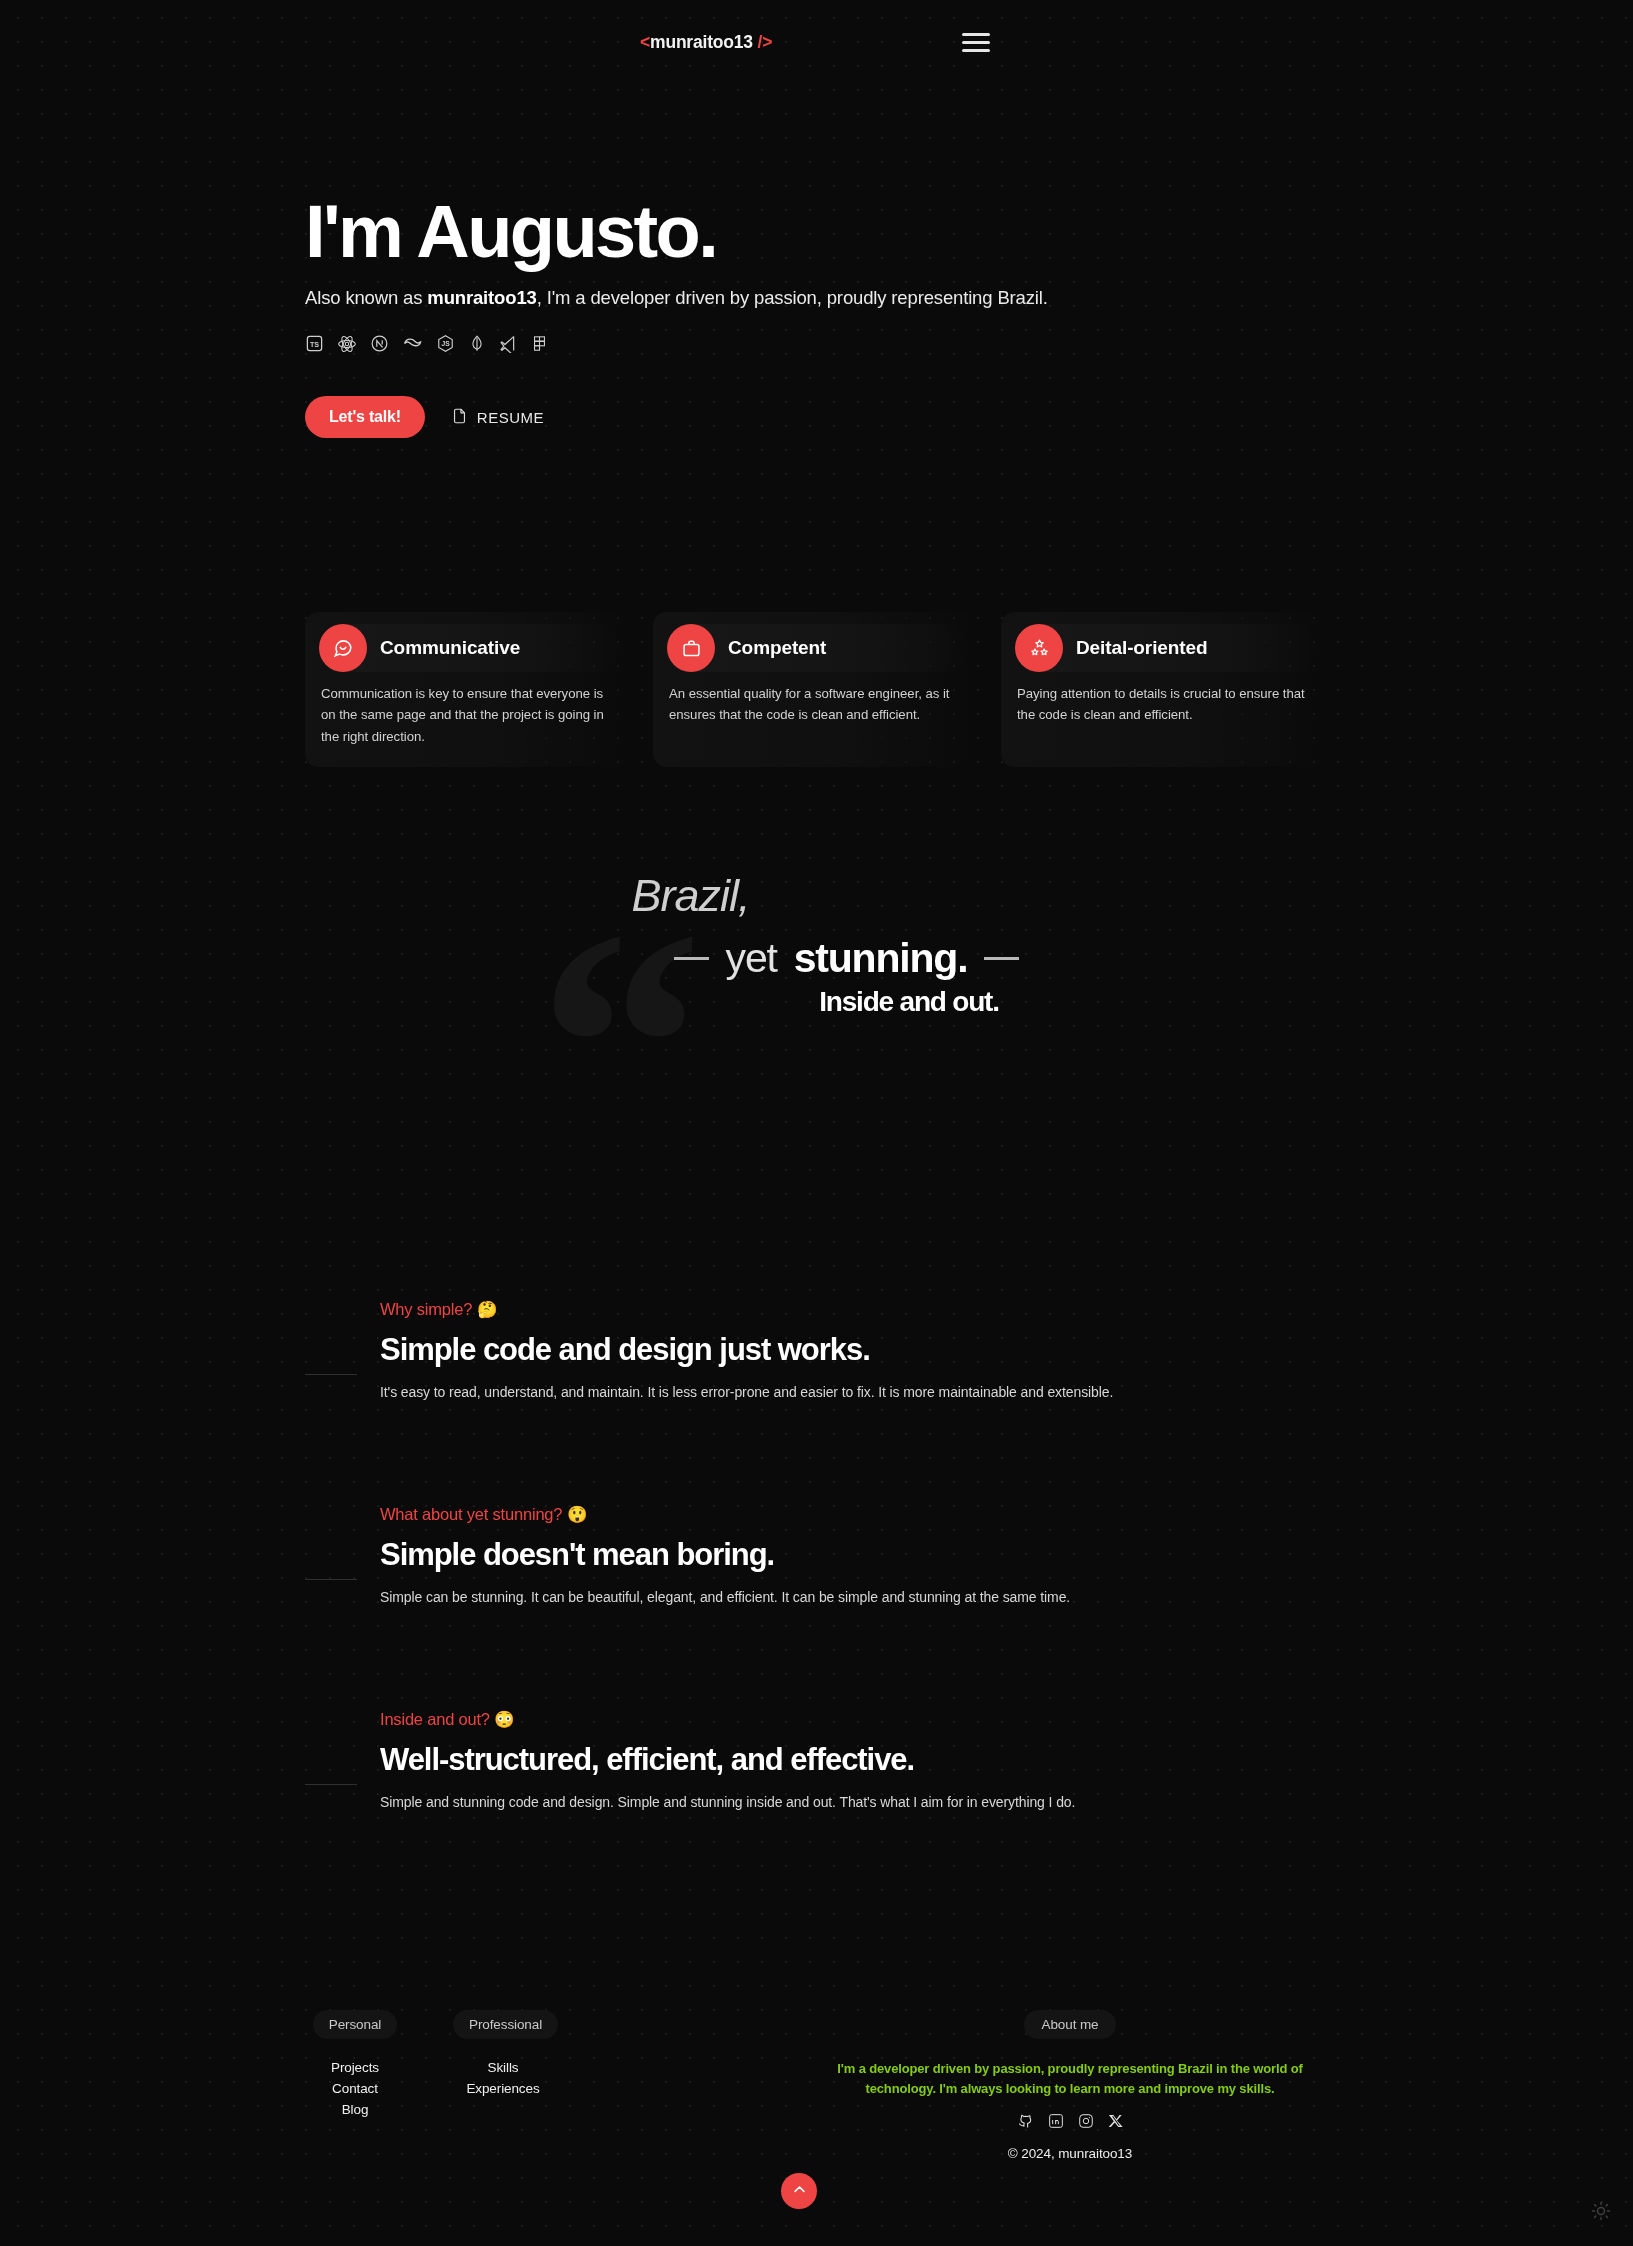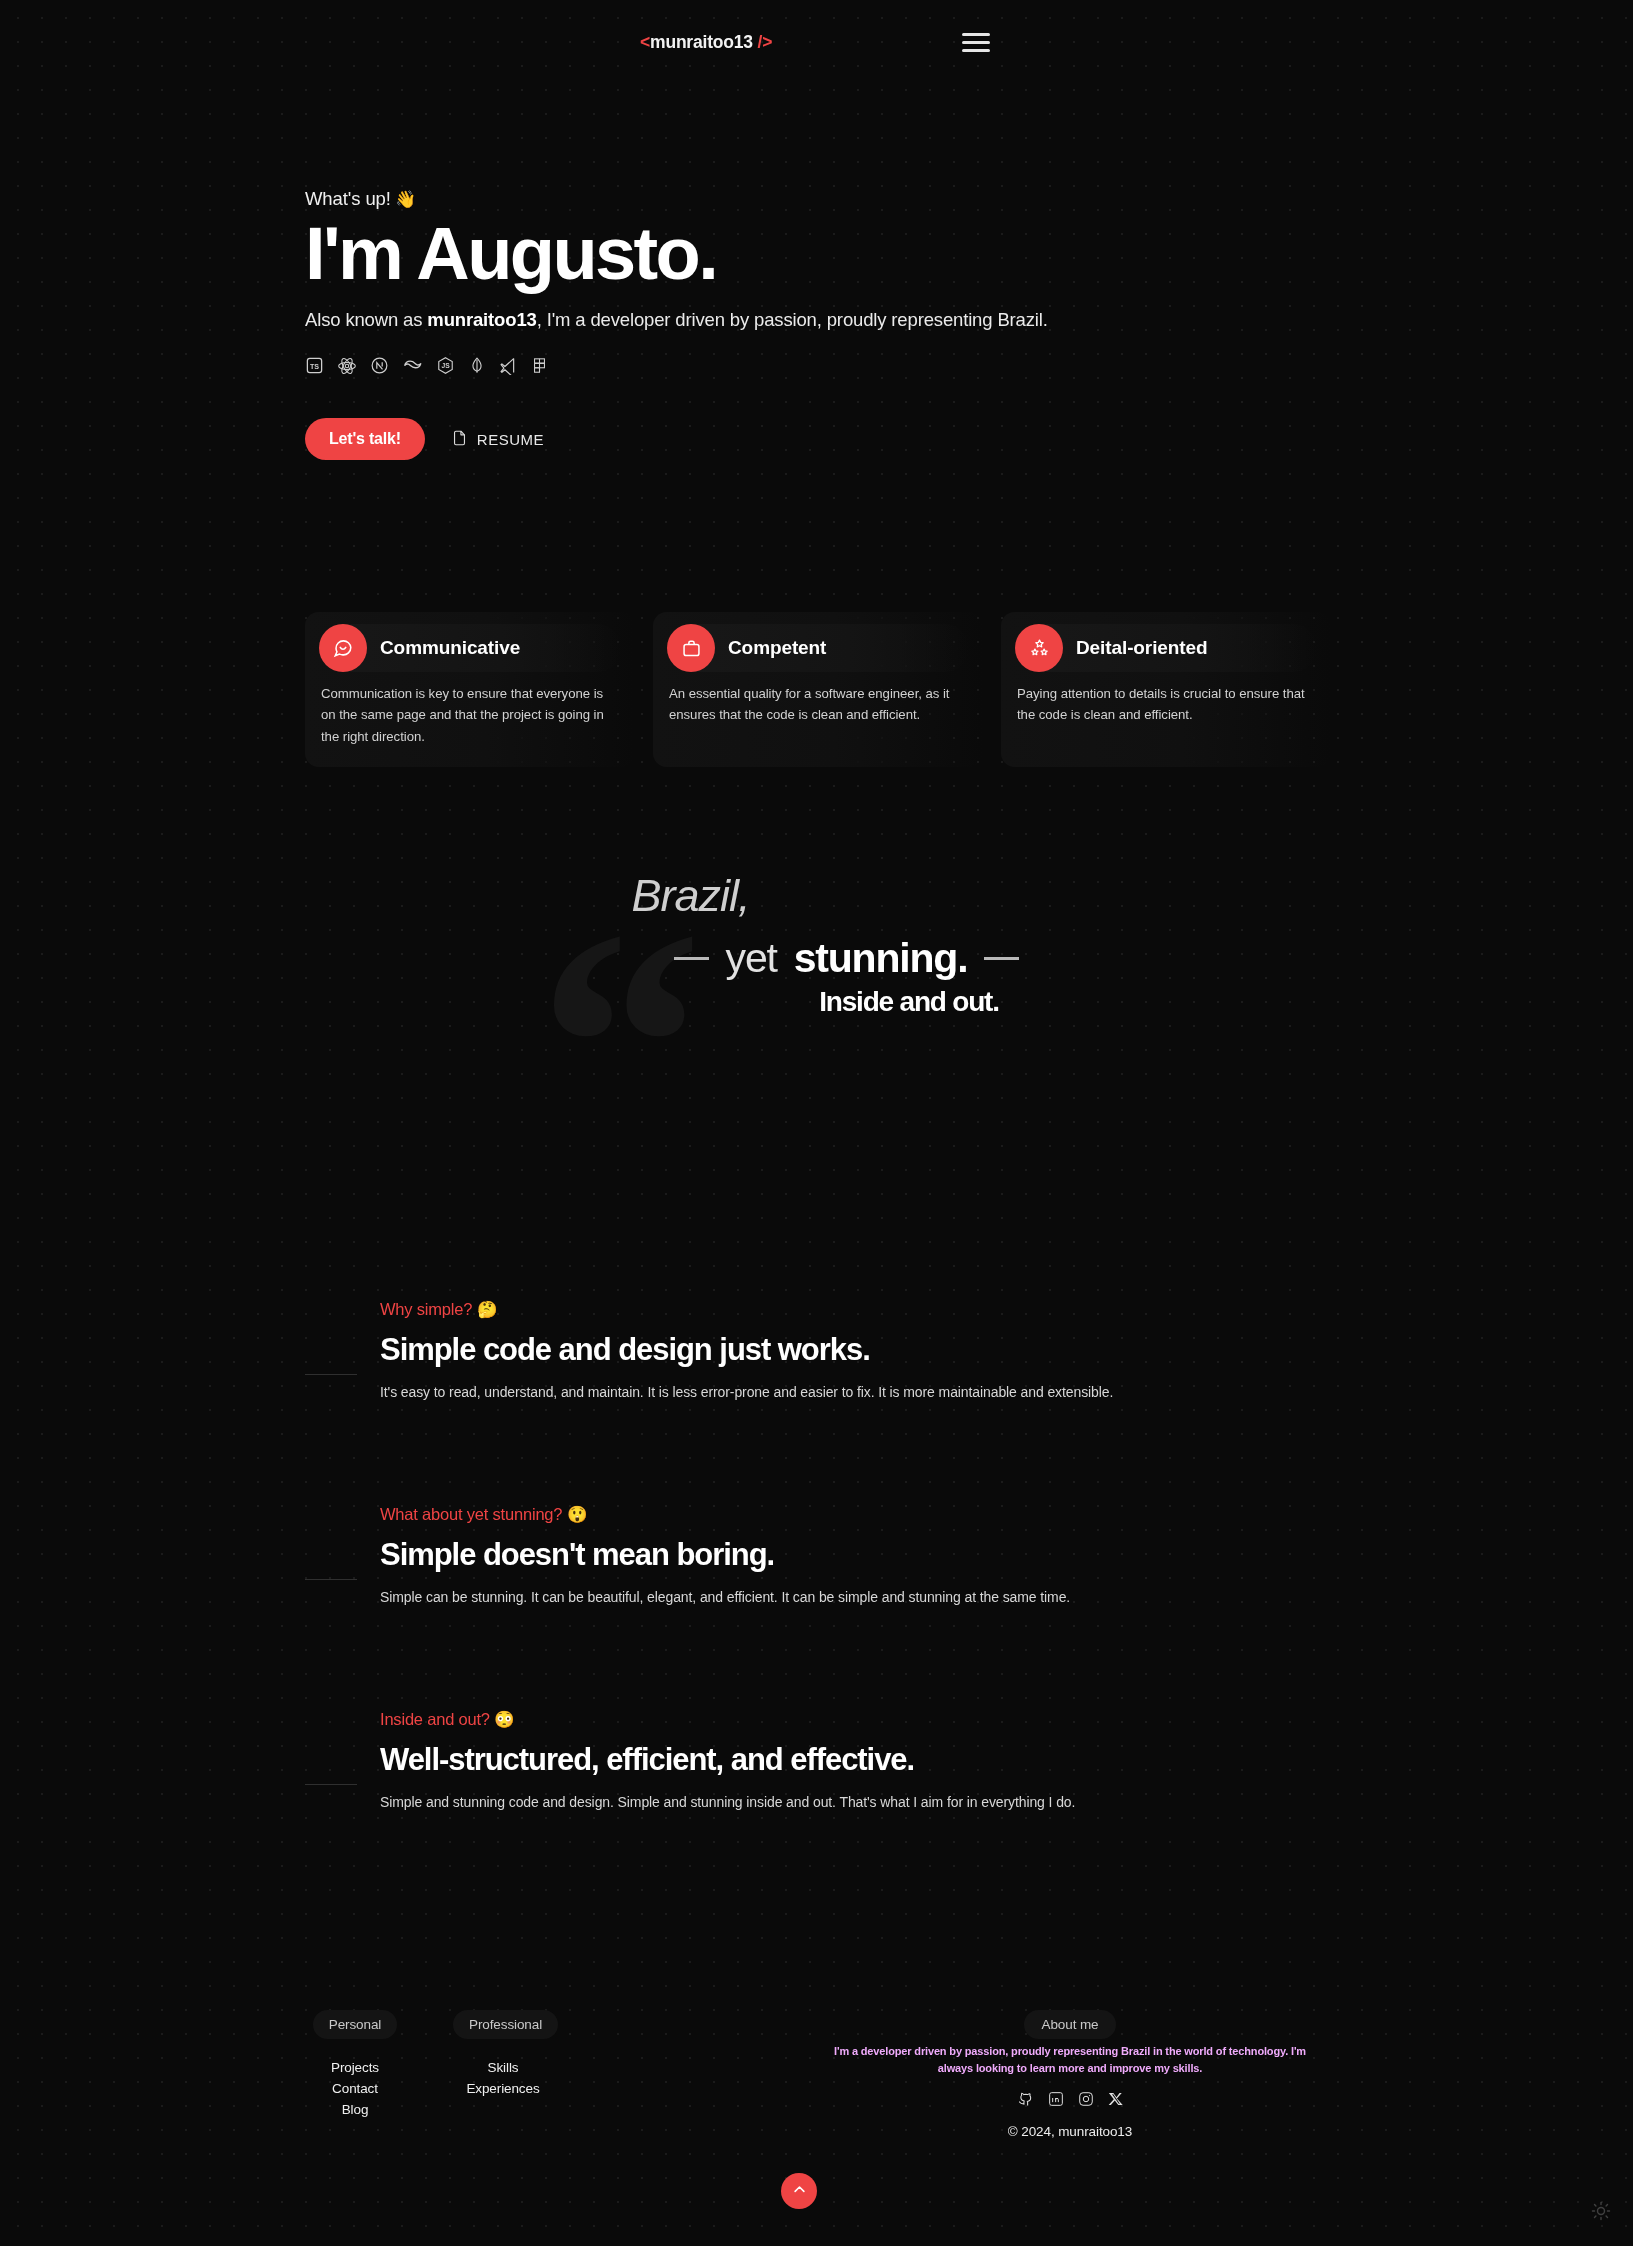--- a/index.html
+++ b/index.html
@@ -162,21 +162,21 @@
   }
   .fcol-link:first-of-type { margin-top:21px; }
 
   .fabout { position:absolute; left:815px; top:0; width:510px; text-align:center; }
   .fabout-head {
     display:inline-block; font-size:13.5px; color:#c9c9c9;
     padding:7px 18px; border-radius:999px; background:#141414;
     letter-spacing:-0.1px;
   }
   .fabout-text {
-    margin-top:4px; font-size:11px; line-height:1.55; color:#f0abfc;
+    margin-top:20px; font-size:13px; line-height:1.55; color:#84cc16;
     font-weight:700; letter-spacing:-0.15px;
   }
   .fsocials {
     margin-top:13px; display:flex; align-items:center; justify-content:center; gap:14px;
   }
   .fcopy { margin-top:13px; font-size:13.5px; color:#ededed; letter-spacing:-0.1px; }
 
   .scroll-top {
     position:absolute; left:799px; top:2191px; transform:translate(-50%,-50%);
     width:36px; height:36px; border-radius:50%; background:#ef4444;
@@ -197,23 +197,20 @@
     <span class="br">&lt;</span><span class="nm">munraitoo13</span> <span class="br">/&gt;</span>
   </div>
   <div class="menu-btn">
     <span></span>
     <span></span>
     <span></span>
   </div>
 </div>
 
 <section class="hero">
-  <div class="hero-greet">
-    <span>What's up!</span><span class="emoji">👋</span>
-  </div>
   <h1 class="hero-title">I'm Augusto.</h1>
   <p class="hero-sub">
     <span>Also known as </span><b>munraitoo13</b><span>, I'm a developer driven by passion, proudly representing Brazil.</span>
   </p>
 
   <div class="stack-row">
     <span>
       <svg width="19" height="19" viewBox="0 0 24 24" fill="none" stroke="#cfcfcf" stroke-width="1.6">
         <rect x="3" y="3" width="18" height="18" rx="3"></rect>
         <text x="12" y="16" font-size="9" font-family="Liberation Sans, sans-serif" fill="#cfcfcf" stroke="none" text-anchor="middle" font-weight="bold">TS</text>

